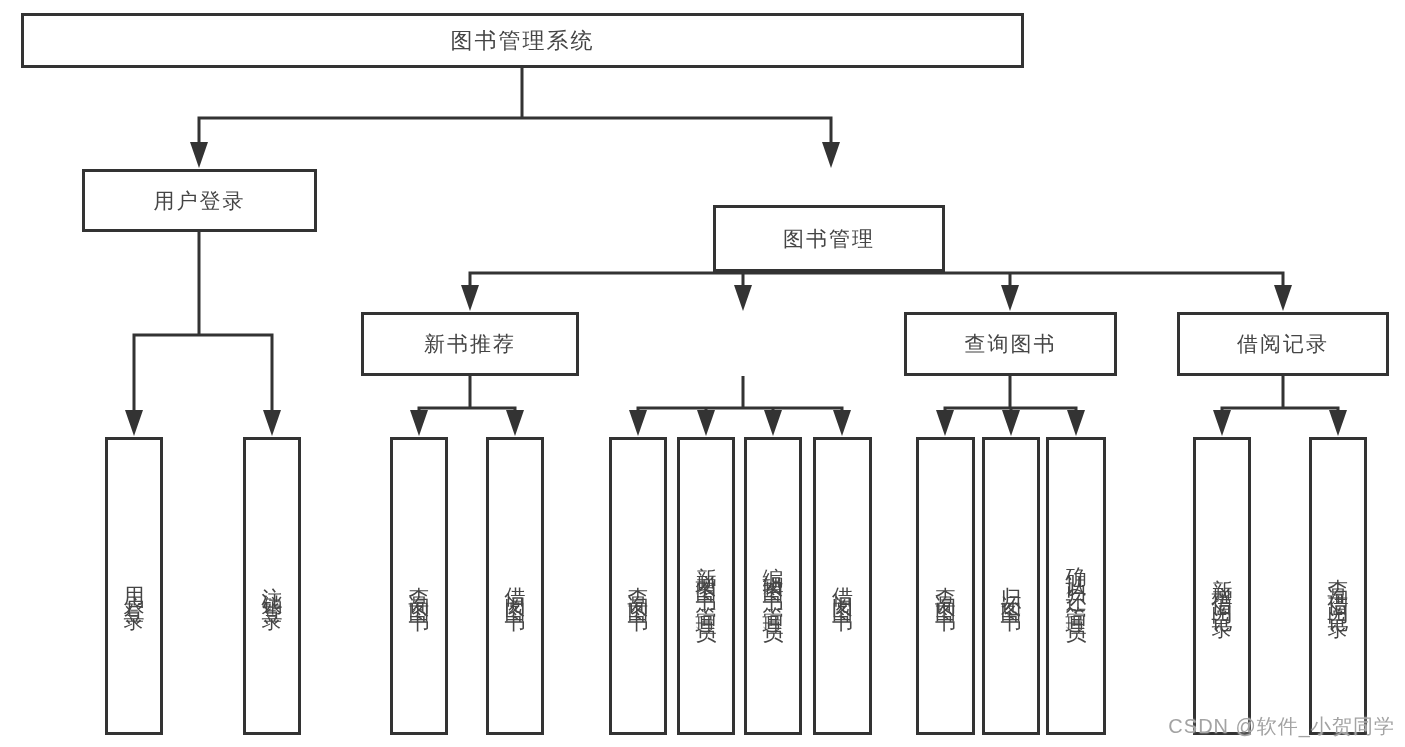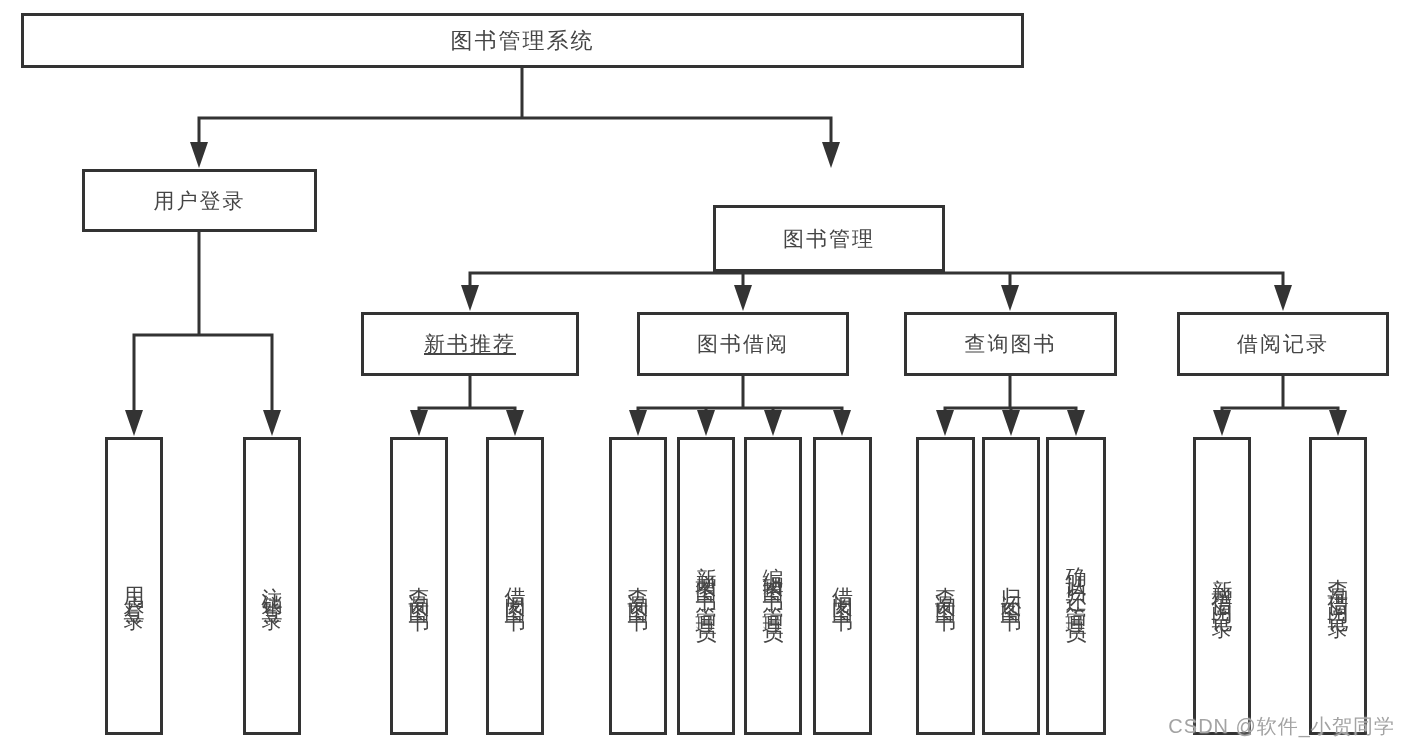--- a/index.html
+++ b/index.html
@@ -30,21 +30,21 @@
     display: flex;
     align-items: center;
     justify-content: center;
     font-size: 21px;
     letter-spacing: 2px;
     white-space: nowrap;
   }
   .root  { left: 21px;  top: 13px;  width: 1003px; height: 55px; font-size: 22px; }
   .pos-user { left: 82px;  top: 169px; width: 235px; height: 63px; }
   .pos-mgmt { left: 713px; top: 169px; width: 232px; height: 67px; margin-top: 36px; }
-  .pos-l3-0 { left: 361px;  top: 312px; width: 218px; height: 64px; text-decoration: underline; }
+  .pos-l3-0 { left: 361px;  top: 312px; width: 218px; height: 64px; }
   .pos-l3-1 { left: 637px;  top: 312px; width: 212px; height: 64px; }
   .pos-l3-2 { left: 904px;  top: 312px; width: 213px; height: 64px; }
   .pos-l3-3 { left: 1177px; top: 312px; width: 212px; height: 64px; }
   .leaf {
     top: 437px;
     width: 58px;
     height: 298px;
     writing-mode: vertical-rl;
     text-orientation: mixed;
     letter-spacing: 8px;
@@ -118,21 +118,20 @@
       <path d="M1338,436 L1329,410 L1347,410 Z"></path>
     </g>
   </svg>
 
   <div class="node root">图书管理系统</div>
 
   <div class="node pos-user">用户登录</div>
   <div class="node pos-mgmt">图书管理</div>
 
   <div class="node pos-l3-0">新书推荐</div>
-  <div class="node pos-l3-1">图书借阅</div>
   <div class="node pos-l3-2">查询图书</div>
   <div class="node pos-l3-3">借阅记录</div>
 
   <div class="node leaf pos-leaf-0">用户登录</div>
   <div class="node leaf pos-leaf-1">注销登录</div>
 
   <div class="node leaf pos-leaf-2">查询图书</div>
   <div class="node leaf pos-leaf-3">借阅图书</div>
 
   <div class="node leaf pos-leaf-4">查询图书</div>

